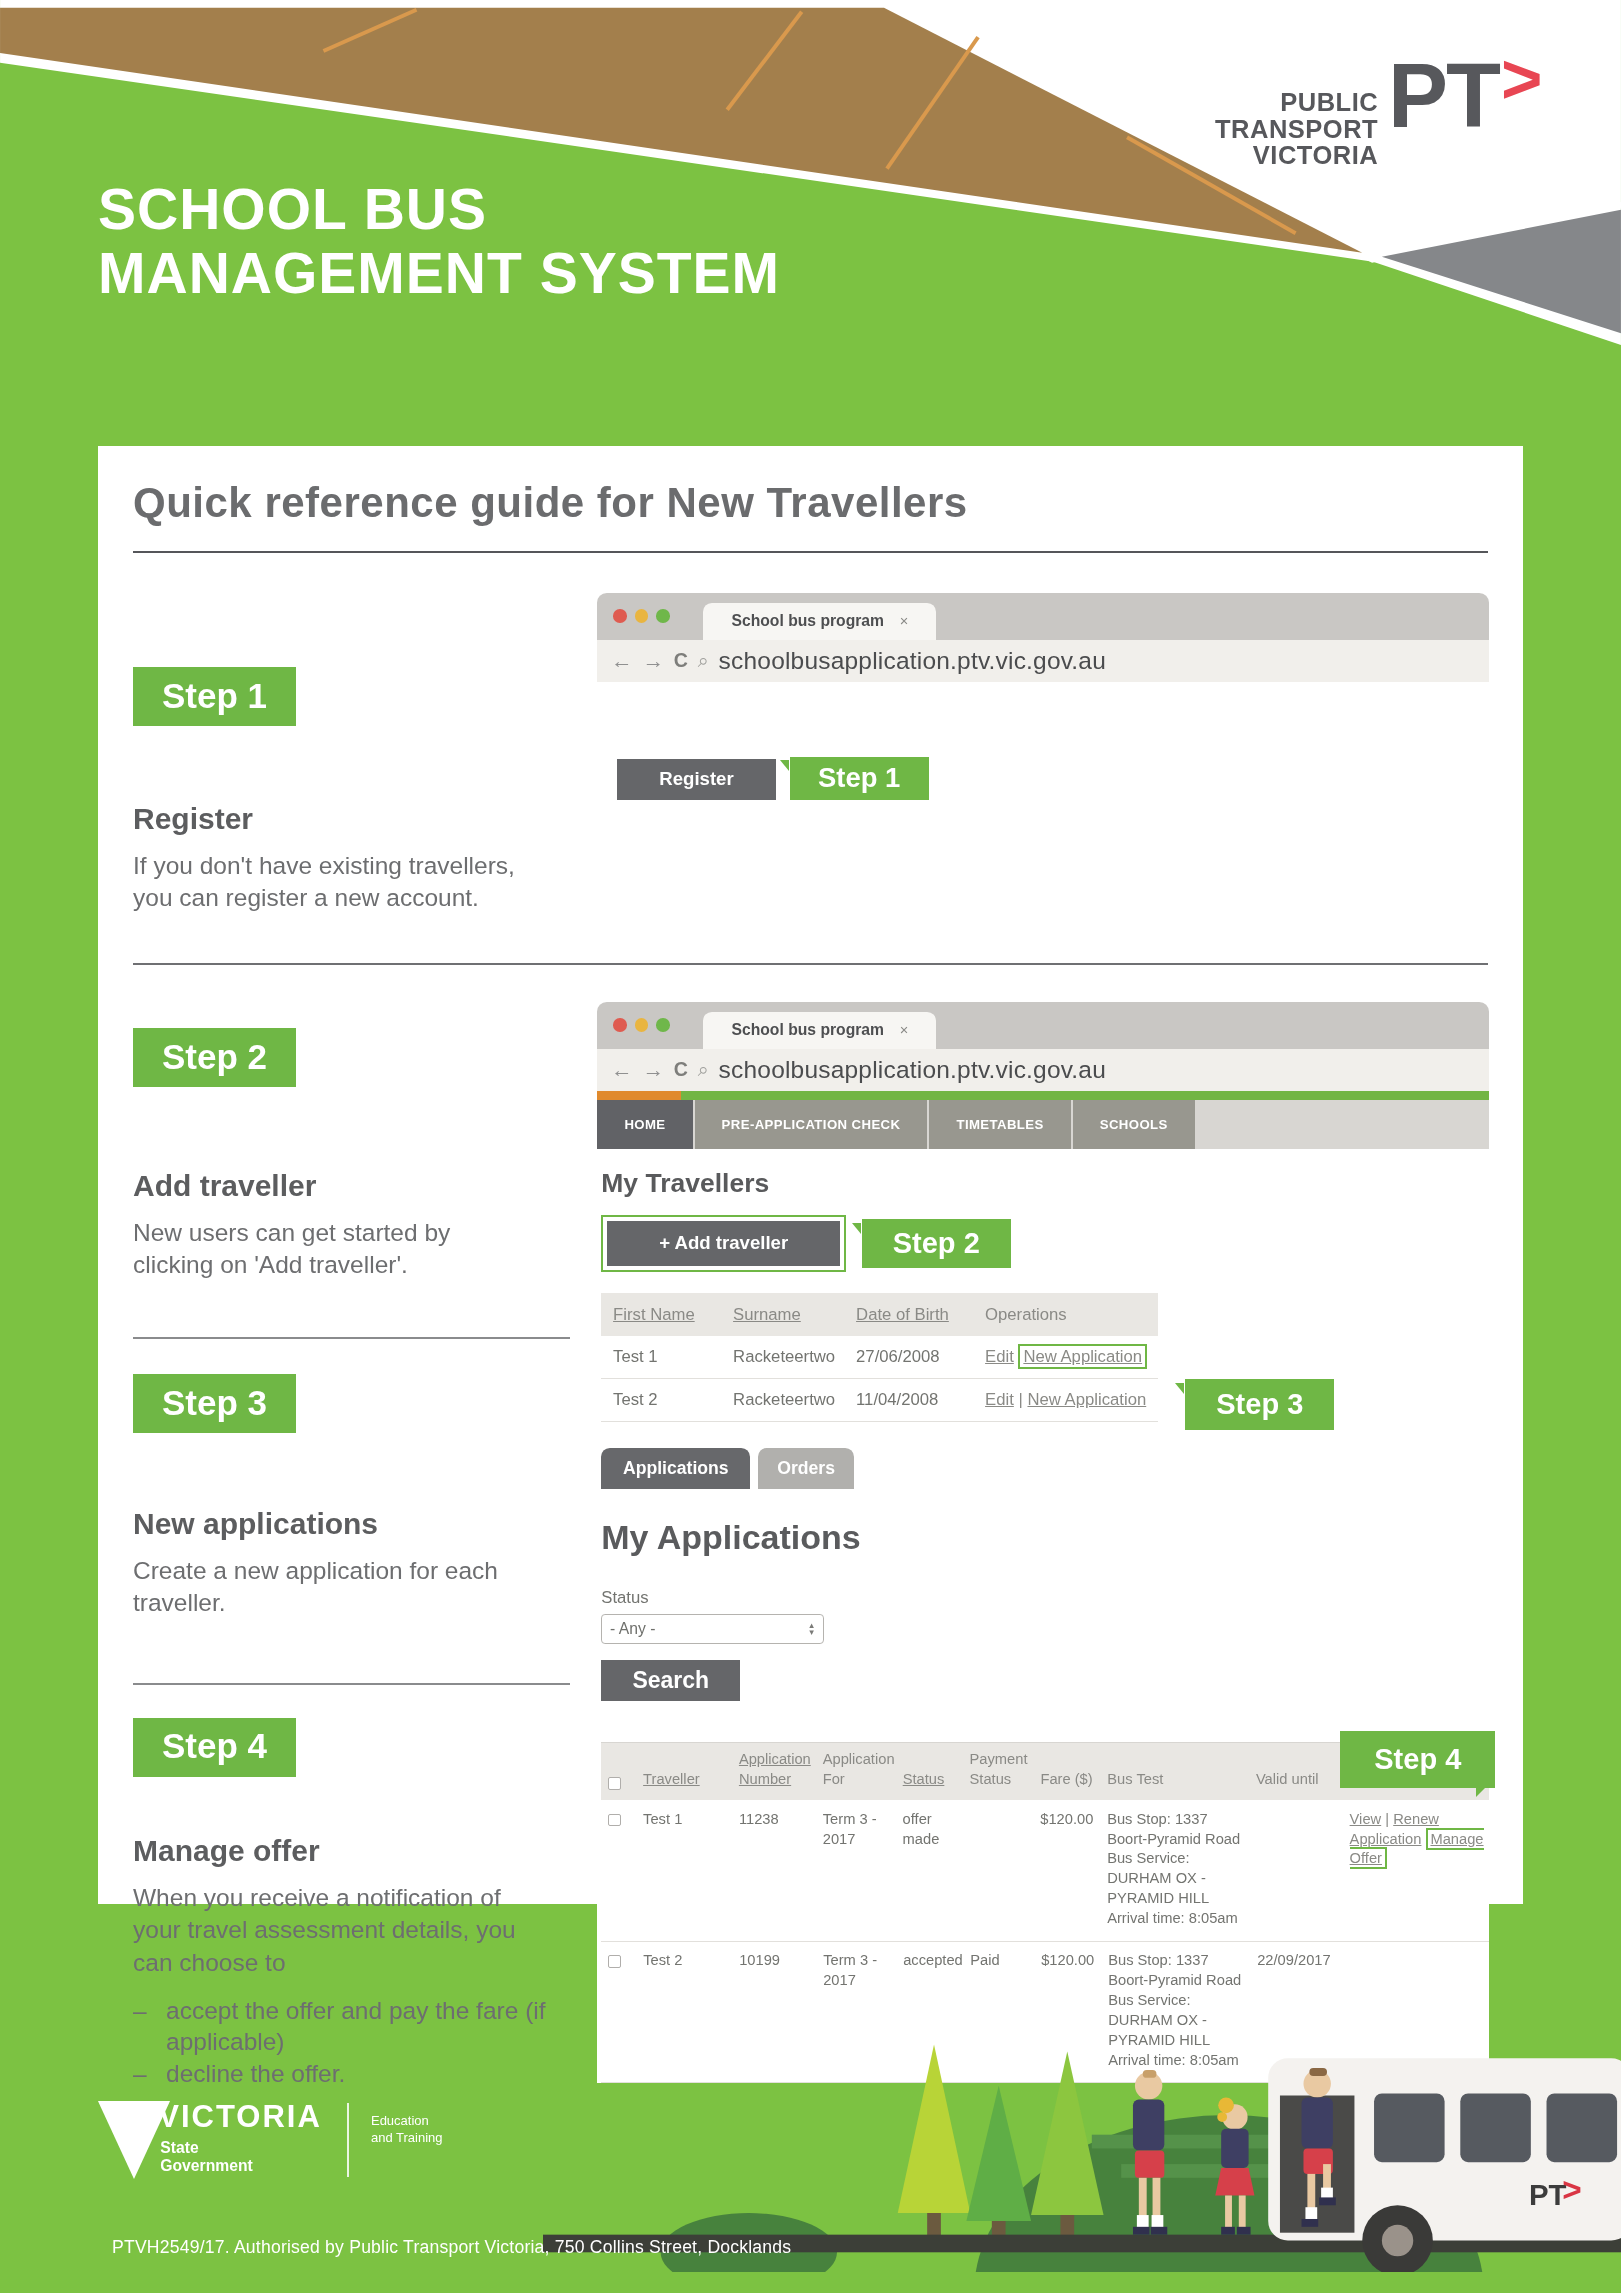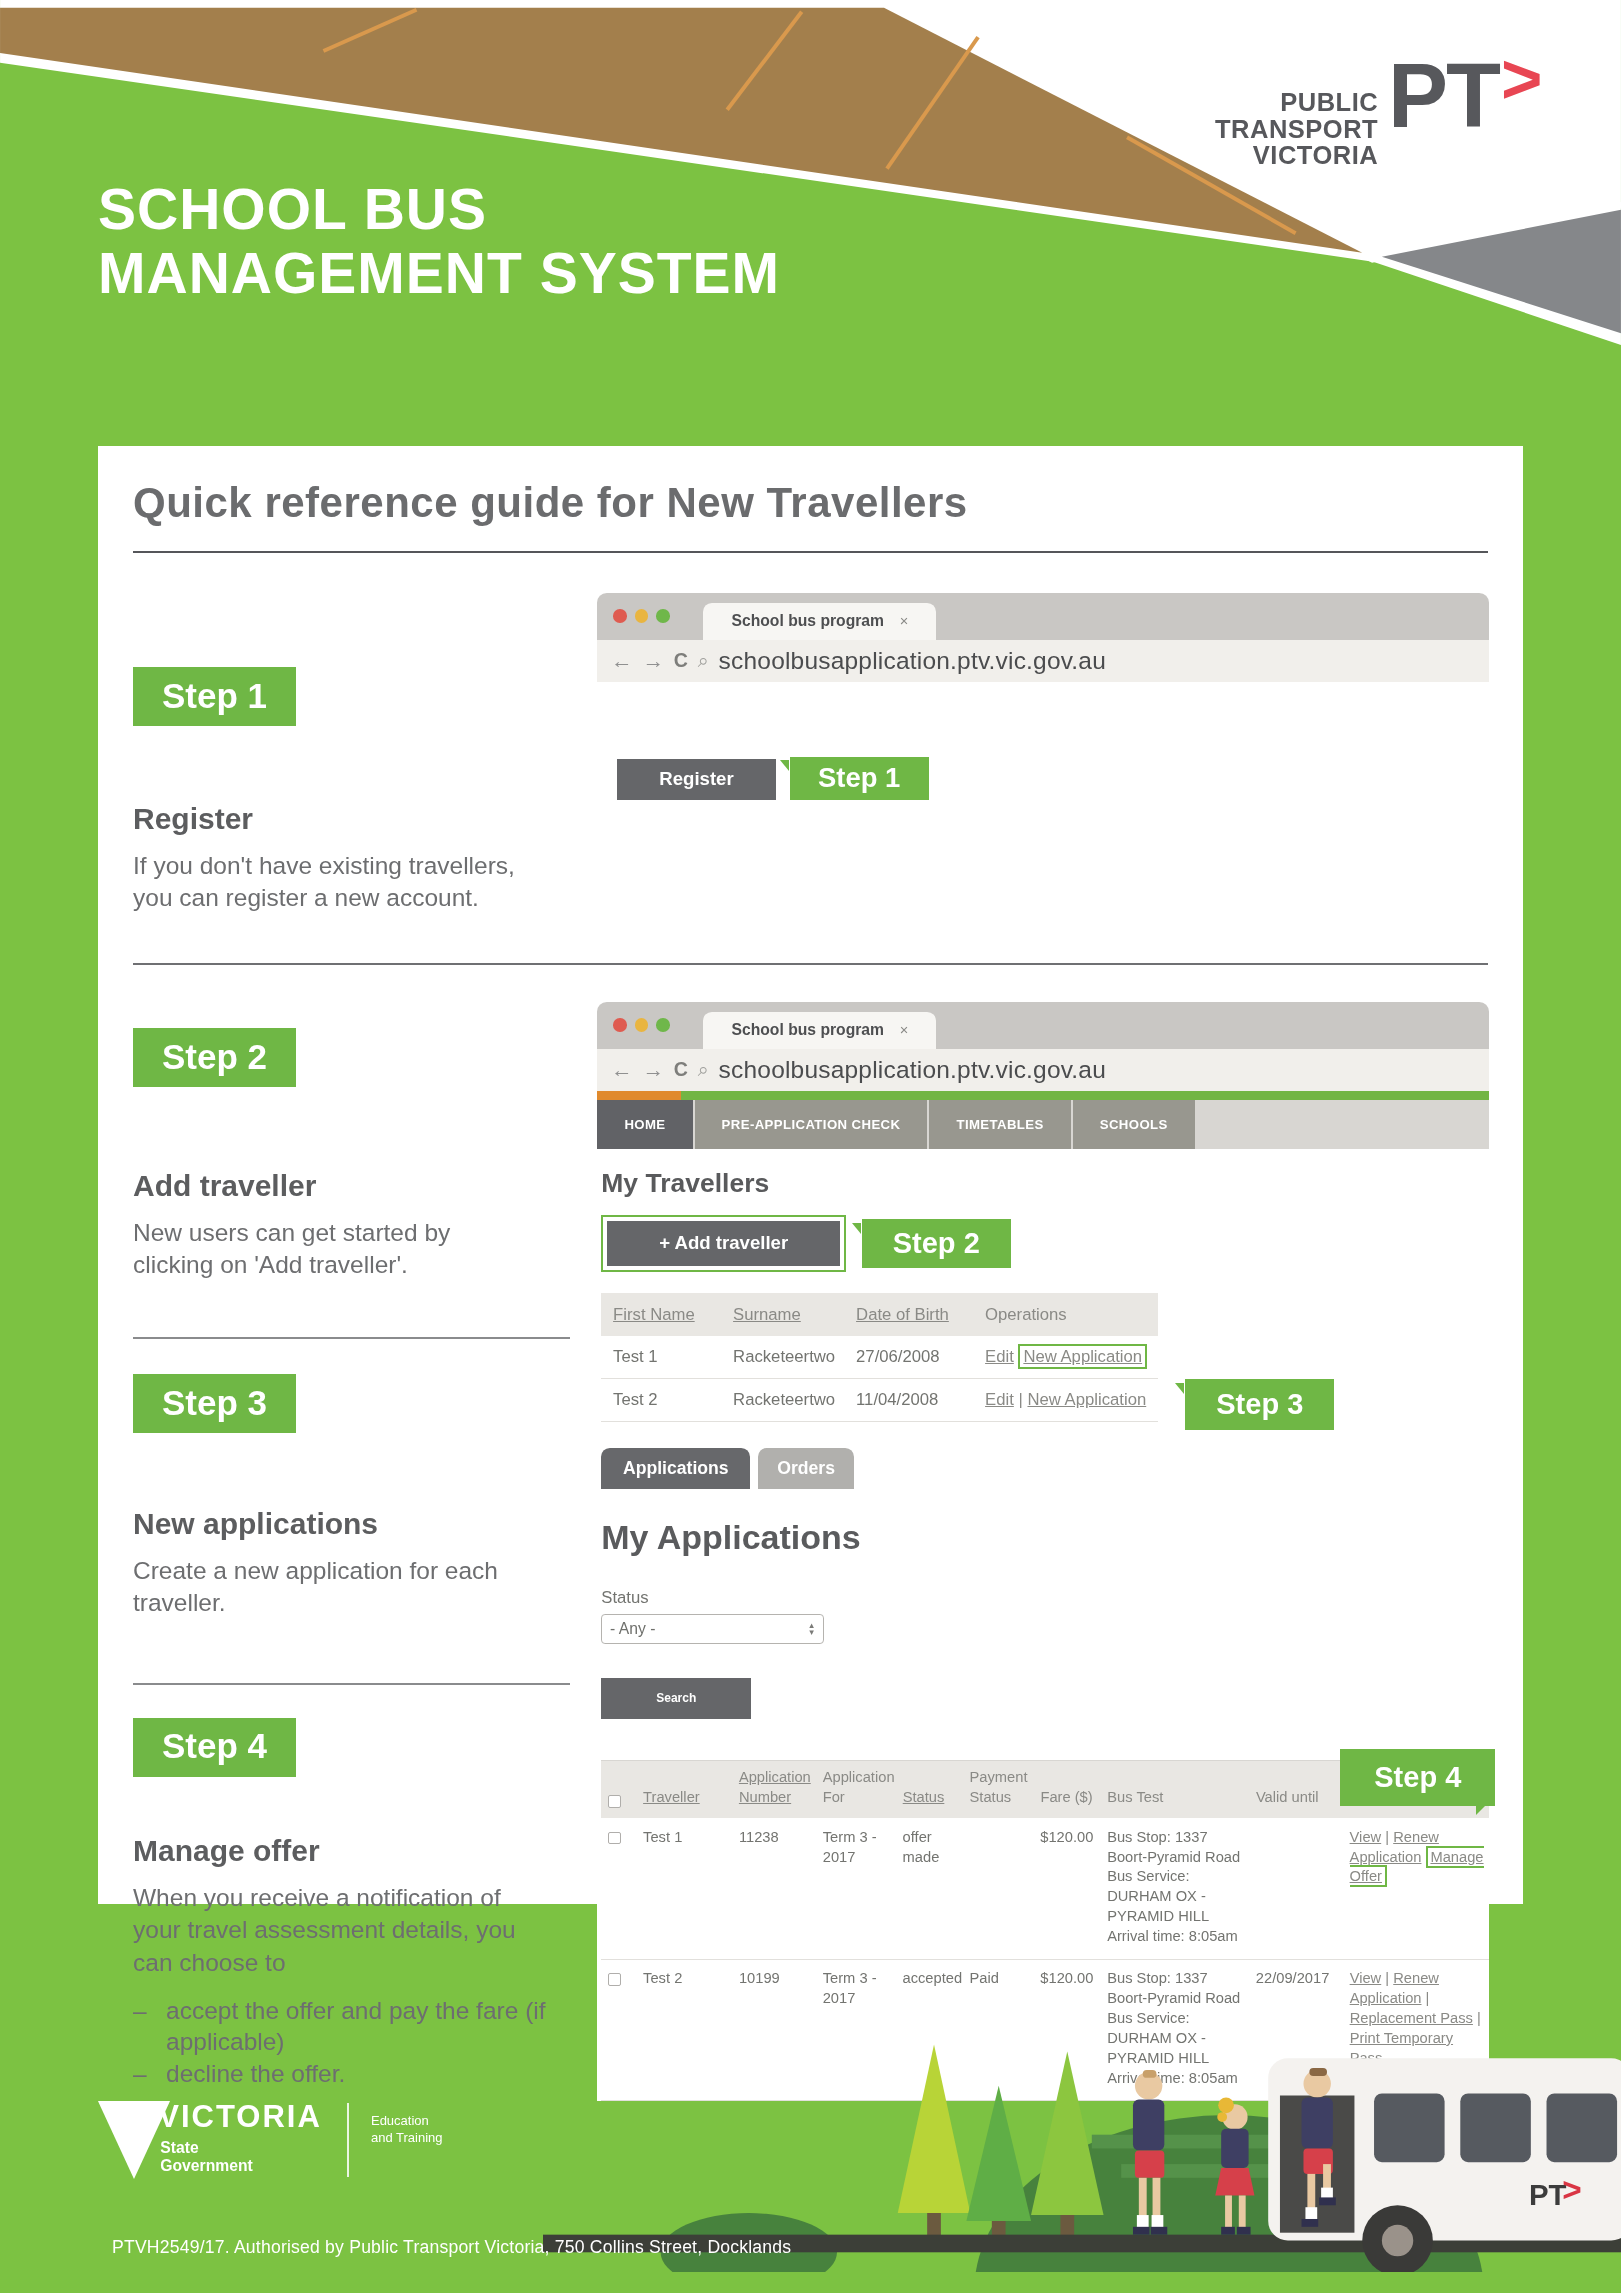--- a/index.html
+++ b/index.html
@@ -91,21 +91,21 @@
 
   .apptabs{display:flex;margin-top:25.5px;gap:7.8px}
   .apptab{border-radius:8.8px 8.8px 0 0;height:41px;display:flex;align-items:center;justify-content:center;color:#fff;font-weight:bold;font-size:17.6px}
   .apptab.on{background:#67686b;width:149px}
   .apptab.off{background:#b1b0ad;width:96px}
   .h-myapps{font-size:34px;font-weight:bold;color:#5a5b5d;margin-top:29px}
   .status-lbl{font-size:16.7px;color:#737470;margin-top:31px}
   .select{width:223px;height:30px;border:1px solid #b5b3af;border-radius:3.9px;margin-top:5.9px;display:flex;align-items:center;justify-content:space-between;padding:0 7.8px}
   .select .val{font-size:15.7px;color:#6f706c}
   .stepper{display:flex;flex-direction:column;font-size:7.8px;color:#7a7a77;line-height:.9}
-  .search-btn{width:150px;height:41px;font-size:12px;margin-top:34px}
+  .search-btn{width:139px;height:41px;font-size:23px;margin-top:16px}
 
   .atable{margin-top:41px;border-top:1px solid #d8d6d2;font-size:14.7px;position:relative}
   .arow{display:flex}
   .arow.head{background:var(--thead);padding:7.8px 0 9.8px 0;align-items:flex-end;min-height:53px}
   .arow.body{border-bottom:1px solid var(--rowline);padding:9.8px 0 11.8px 0}
   .ac{padding:0 4.9px 0 6.9px;line-height:1.35}
   .ac-cb{width:35px;padding-top:3.9px}
   .ac-trav{width:96px}.ac-num{width:84px}.ac-for{width:80px}.ac-stat{width:67px}
   .ac-pay{width:71px}.ac-fare{width:67px}.ac-stop{width:149px}.ac-valid{width:94px}.ac-ops{width:147px}
   .pre{white-space:pre-line}
@@ -370,29 +370,20 @@
               <div class="ac ac-stat cval">accepted</div>
               <div class="ac ac-pay cval">Paid</div>
               <div class="ac ac-fare cval">$120.00</div>
               <div class="ac ac-stop cval pre">Bus Stop: 1337
 Boort-Pyramid Road
 Bus Service:
 DURHAM OX -
 PYRAMID HILL
 Arrival time: 8:05am</div>
               <div class="ac ac-valid cval">22/09/2017</div>
-              <div class="ac ac-ops">
-                <span class="oplink">View</span>
-                <span class="hplain">|</span>
-                <span class="oplink">Renew Application</span>
-                <span class="hplain">|</span>
-                <span class="oplink">Replacement Pass</span>
-                <span class="hplain">|</span>
-                <span class="oplink">Print Temporary Pass</span>
-              </div>
             </div>
             <div class="shot-badge tail-bottom badge4">Step 4</div>
           </div>
 
         </div>
       </div>
     </div>
   </div>
 </div>
 

